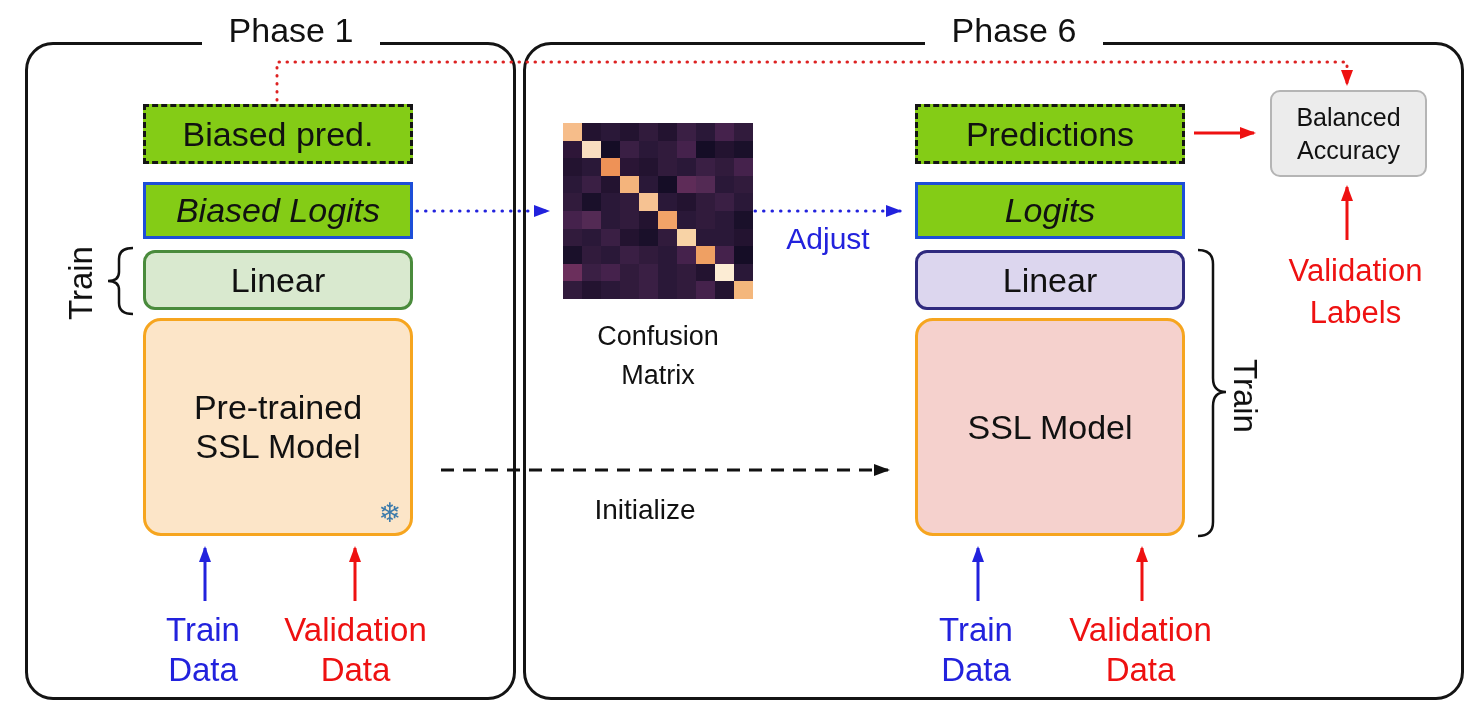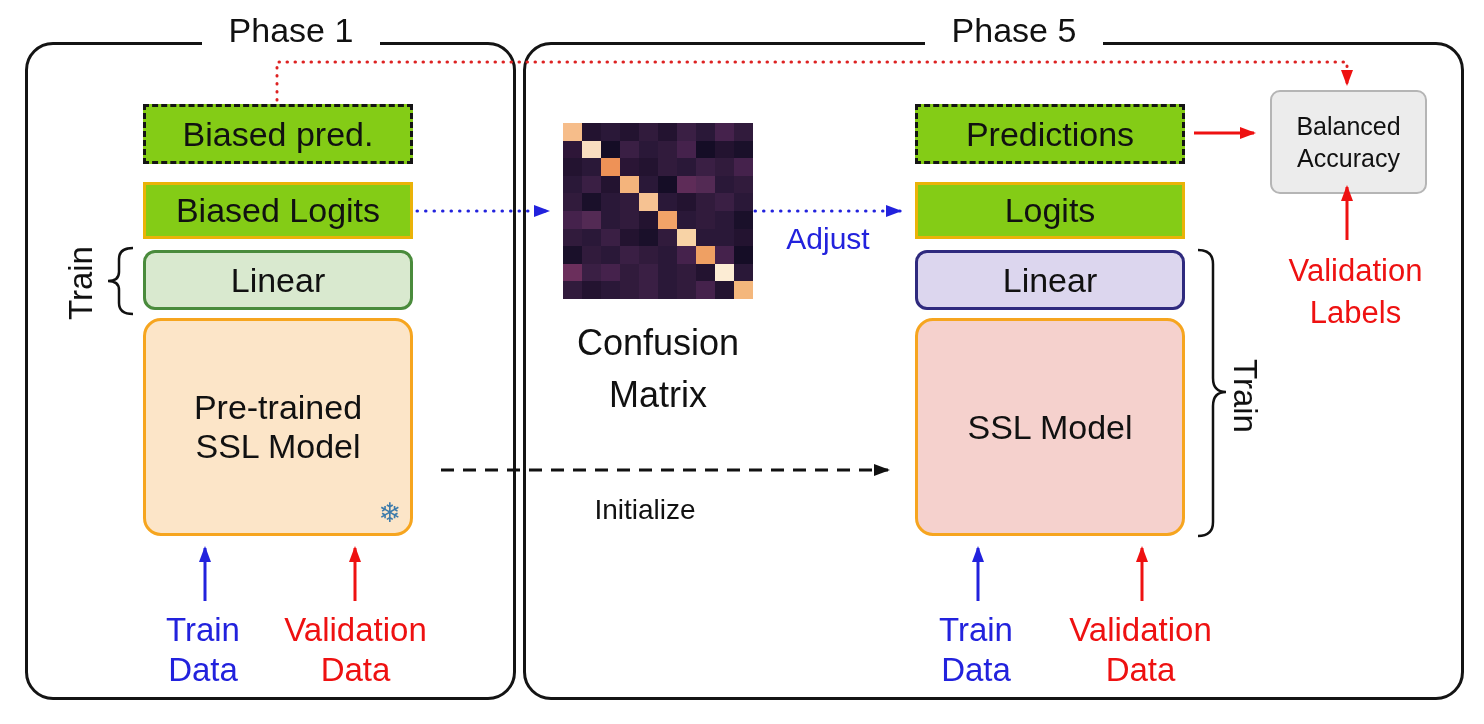--- a/index.html
+++ b/index.html
@@ -19,21 +19,21 @@
   }
   .phase-title{
     position:absolute; top:10px; background:#ffffff; padding:0 14px;
     font-size:34px; text-align:center; z-index:3; line-height:1.2;
   }
   .box{
     position:absolute; display:flex; align-items:center; justify-content:center;
     font-size:34px; background:#84cc16; box-sizing:border-box; z-index:2;
   }
   .dashedbox{ border:3px dashed #141414; }
-  .solidbox{ border:3px solid #eab308; }
+  .solidbox{ border:3px solid #1d4ed8;font-style:italic; }
   .roundgreen{ border:3px solid var(--green-border); background:var(--green-fill); border-radius:12px; }
   .roundpurple{ border:3px solid var(--purple-border); background:var(--purple-fill); border-radius:12px; }
   .sslbox1{ border:3px solid var(--orange-border); background:var(--ssl1-fill); border-radius:18px; }
   .sslbox2{ border:3px solid var(--orange-border); background:var(--ssl2-fill); border-radius:18px; }
   .pre{ white-space:pre-line; text-align:center; }
   .lbl{ position:absolute; text-align:center; z-index:2; }
   .rot-ccw{ transform:rotate(-90deg); transform-origin:center; }
   .rot-cw{ transform:rotate(90deg); transform-origin:center; }
   .snow{ position:absolute; right:9px; bottom:4px; font-size:27px; color:var(--snow); z-index:3; }
   #matrix{
@@ -44,21 +44,21 @@
 </style>
 </head>
 <body>
 
 <div id="canvas">
 
   <div class="panel" style="left:25px;top:42px;width:485px;height:652px;"></div>
   <div class="panel" style="left:523px;top:42px;width:935px;height:652px;"></div>
 
   <div class="phase-title" style="left:202px;width:150px;">Phase 1</div>
-  <div class="phase-title" style="left:925px;width:150px;">Phase 5</div>
+  <div class="phase-title" style="left:925px;width:150px;">Phase 6</div>
 
   <div class="box dashedbox" style="left:143px;top:104px;width:270px;height:60px;">Biased pred.</div>
   <div class="box solidbox" style="left:143px;top:182px;width:270px;height:57px;">Biased Logits</div>
   <div class="box roundgreen" style="left:143px;top:250px;width:270px;height:60px;">Linear</div>
   <div class="box sslbox1 pre" style="left:143px;top:318px;width:270px;height:218px;">
     <span class="pre">Pre-trained
 SSL Model</span>
     <span class="snow">❄</span>
   </div>
 
@@ -164,39 +164,39 @@
       <div style="background: rgb(35, 19, 48);"></div>
       <div style="background: rgb(42, 24, 56);"></div>
       <div style="background: rgb(49, 27, 60);"></div>
       <div style="background: rgb(58, 31, 68);"></div>
       <div style="background: rgb(42, 24, 56);"></div>
       <div style="background: rgb(49, 27, 60);"></div>
       <div style="background: rgb(69, 34, 76);"></div>
       <div style="background: rgb(35, 19, 48);"></div>
       <div style="background: rgb(244, 183, 124);"></div>
     </div>
-  <div class="lbl pre" style="left:558px;top:317px;width:200px;font-size:36px;line-height:1.45;">Confusion
+  <div class="lbl pre" style="left:558px;top:317px;width:200px;font-size:27px;line-height:1.45;">Confusion
 Matrix</div>
 
   <div class="lbl" style="left:768px;top:222px;width:120px;font-size:30px;color:var(--blue);">Adjust</div>
   <div class="lbl" style="left:575px;top:486px;width:140px;font-size:28px;margin-top:8px;">Initialize</div>
 
   <div class="box solidbox" style="left:915px;top:182px;width:270px;height:57px;">Logits</div>
   <div class="box dashedbox" style="left:915px;top:104px;width:270px;height:60px;">Predictions</div>
   <div class="box roundpurple" style="left:915px;top:250px;width:270px;height:60px;">Linear</div>
   <div class="box sslbox2" style="left:915px;top:318px;width:270px;height:218px;">SSL Model</div>
 
   <div class="lbl rot-cw" style="left:1200px;top:377px;width:90px;font-size:33px;">Train</div>
 
   <div class="lbl pre" style="left:906px;top:610px;width:140px;font-size:33px;line-height:1.2;color:var(--blue);">Train
 Data</div>
   <div class="lbl pre" style="left:1053px;top:610px;width:175px;font-size:33px;line-height:1.2;color:var(--red);">Validation
 Data</div>
 
-  <div class="box pre" style="left:1270px;top:90px;width:157px;height:104px;font-size:25px;line-height:1.3;background:var(--gray-fill);border:2px solid var(--gray-border);border-radius:10px;">Balanced
+  <div class="box pre" style="left:1270px;top:90px;width:157px;height:87px;font-size:25px;line-height:1.3;background:var(--gray-fill);border:2px solid var(--gray-border);border-radius:10px;">Balanced
 Accuracy</div>
   <div class="lbl pre" style="left:1268px;top:250px;width:175px;font-size:31px;line-height:1.35;color:var(--red);">Validation
 Labels</div>
 
   <svg id="connector-layer">
     <defs>
       <marker id="mblack" markerUnits="userSpaceOnUse" markerWidth="16" markerHeight="14" refX="14" refY="6" orient="auto">
           <path d="M0,0 L16,6 L0,12 Z" fill="#111111"></path>
         </marker>
       <marker id="mblue" markerUnits="userSpaceOnUse" markerWidth="16" markerHeight="14" refX="14" refY="6" orient="auto">

